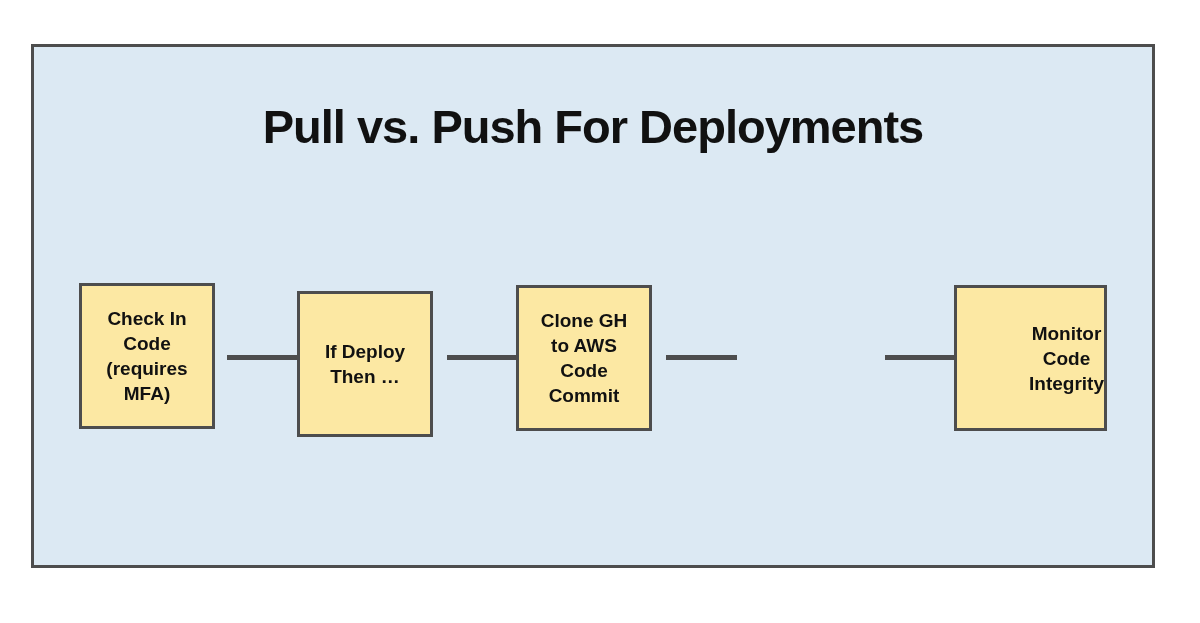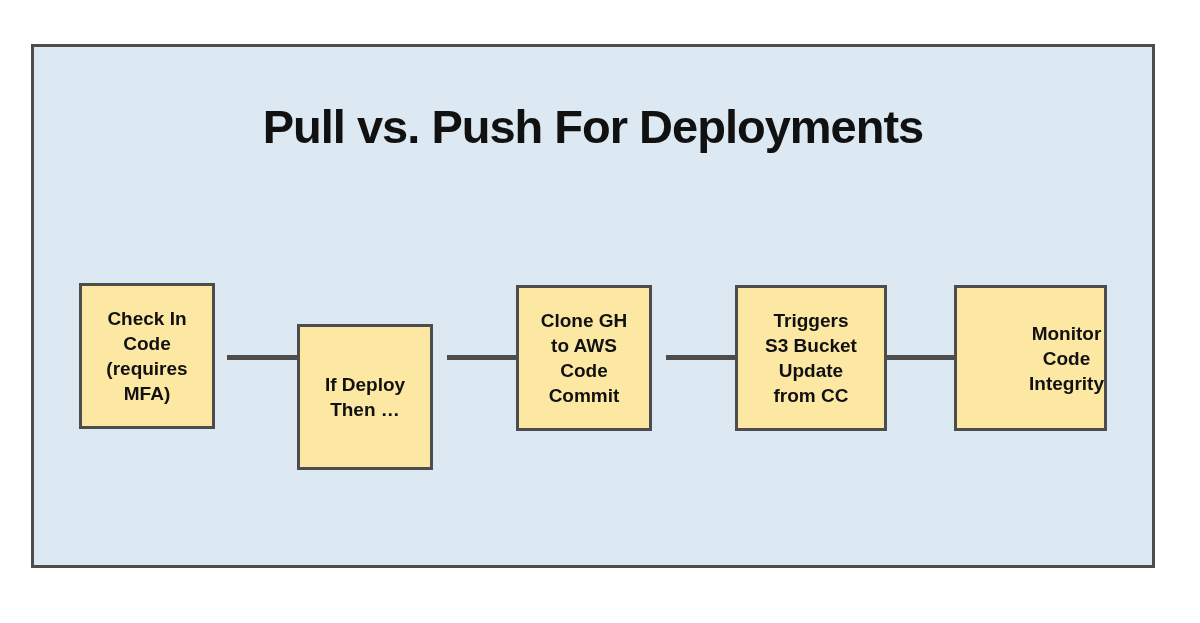--- a/index.html
+++ b/index.html
@@ -55,21 +55,21 @@
     color: var(--text);
     white-space: pre-line;
   }
   .connector {
     position: absolute;
     height: 5px;
     background: var(--stroke);
   }
   
   .b1 { left: 45px;  top: 236px; }
-  .b2 { left: 263px; top: 244px; margin-top: 33px; }
+  .b2 { left: 263px; top: 244px; }
   .b3 { left: 482px; top: 238px; width: 136px; }
   .b4 { left: 701px; top: 238px; width: 152px; }
   .b5 { left: 920px; top: 238px; width: 153px; justify-content: flex-end; }
   .c1 { left: 193px; top: 308px; width: 72px; }
   .c2 { left: 413px; top: 308px; width: 71px; }
   .c3 { left: 632px; top: 308px; width: 71px; }
   .c4 { left: 851px; top: 308px; width: 71px; }
 </style>
 </head>
 <body>
@@ -97,26 +97,20 @@
 
     <div class="step-box b3">
       <span class="step-label">Clone GH
 to AWS
 Code
 Commit</span>
     </div>
 
     <div class="connector c3"></div>
 
-    <div class="step-box b4">
-      <span class="step-label">Triggers
-S3 Bucket
-Update
-from CC</span>
-    </div>
 
     <div class="connector c4"></div>
 
     <div class="step-box b5">
       <span class="step-label">Monitor
 Code
 Integrity</span>
     </div>
 
   </div>

